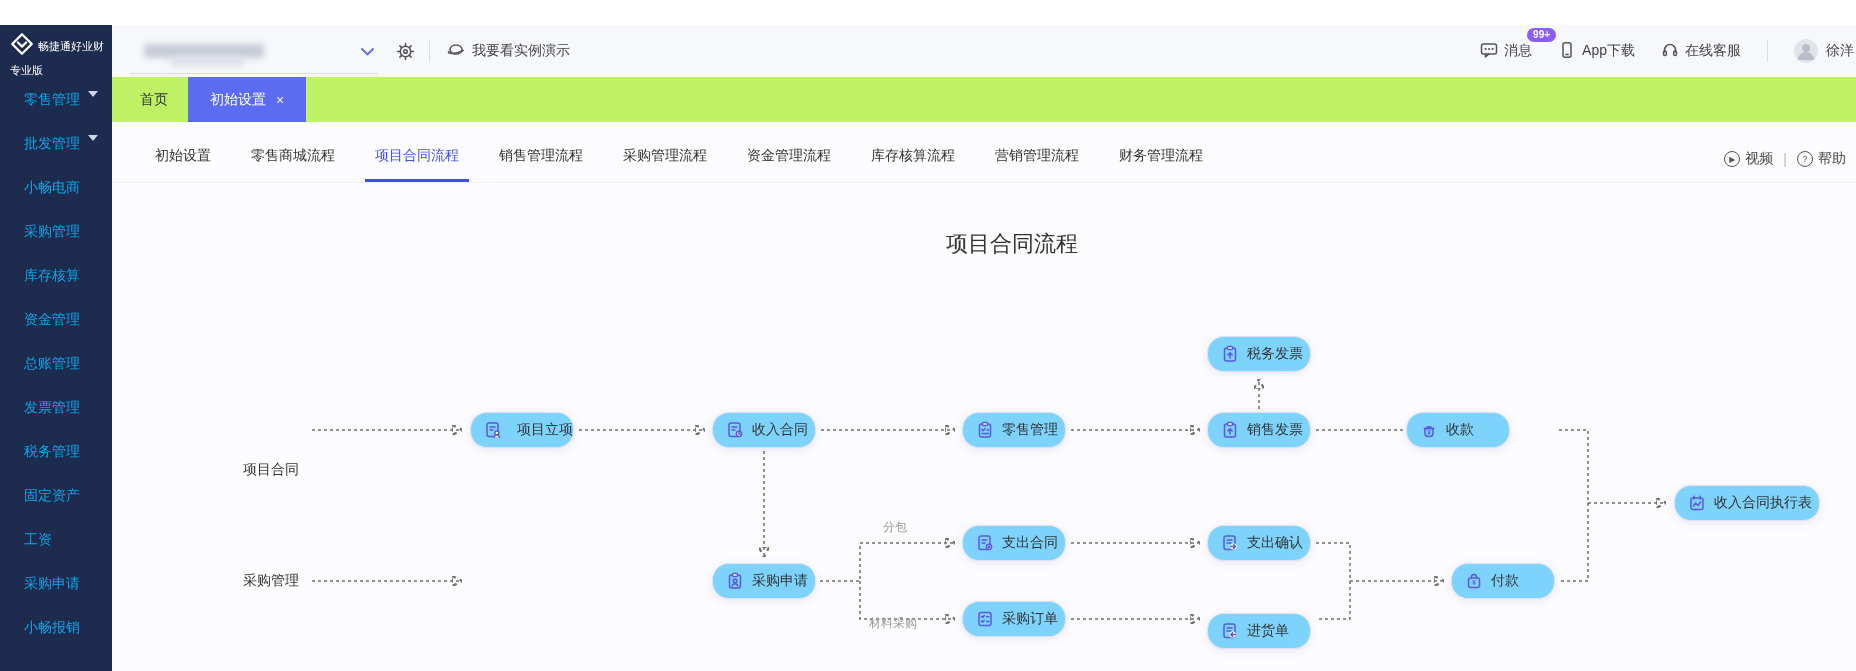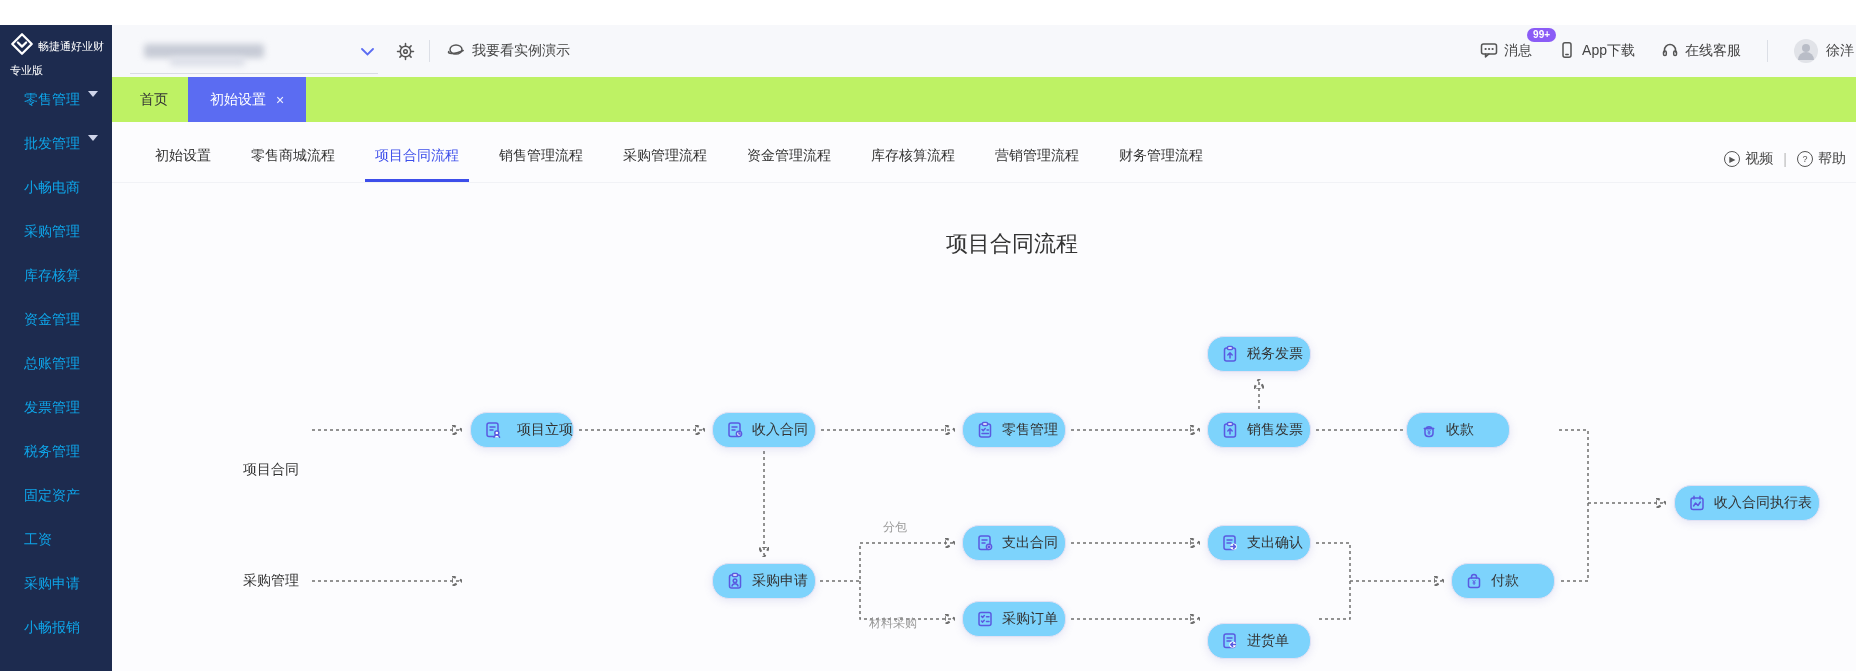--- a/index.html
+++ b/index.html
@@ -389,21 +389,21 @@
         </div>
         <div class="node" style="left: 850px; top: 418px;">
           <span class="node-icon">
             <svg width="18" height="18" viewBox="0 0 18 18">
               <rect x="3" y="2.5" width="12" height="13" rx="2"></rect>
               <path d="M5.5 6.3 l1.1 1.1 1.7 -1.9 M10.5 6.8 h2.5 M5.5 11 l1.1 1.1 1.7 -1.9 M10.5 11.5 h2.5"></path>
             </svg>
           </span>
           <span class="node-label">采购订单</span>
         </div>
-        <div class="node" style="left: 1095px; top: 440px;">
+        <div class="node" style="left: 1095px; top: 430px;">
           <span class="node-icon">
             <svg width="18" height="18" viewBox="0 0 18 18">
               <rect x="3" y="2" width="11" height="13.5" rx="2"></rect>
               <path d="M6 6 h5 M6 9 h4"></path>
               <circle cx="11.6" cy="12.6" r="3.2" fill="#fff" stroke="none"></circle>
               <path d="M14.4 12.6 H9.8 M11.6 10.8 l-1.8 1.8 1.8 1.8"></path>
             </svg>
           </span>
           <span class="node-label">进货单</span>
         </div>

